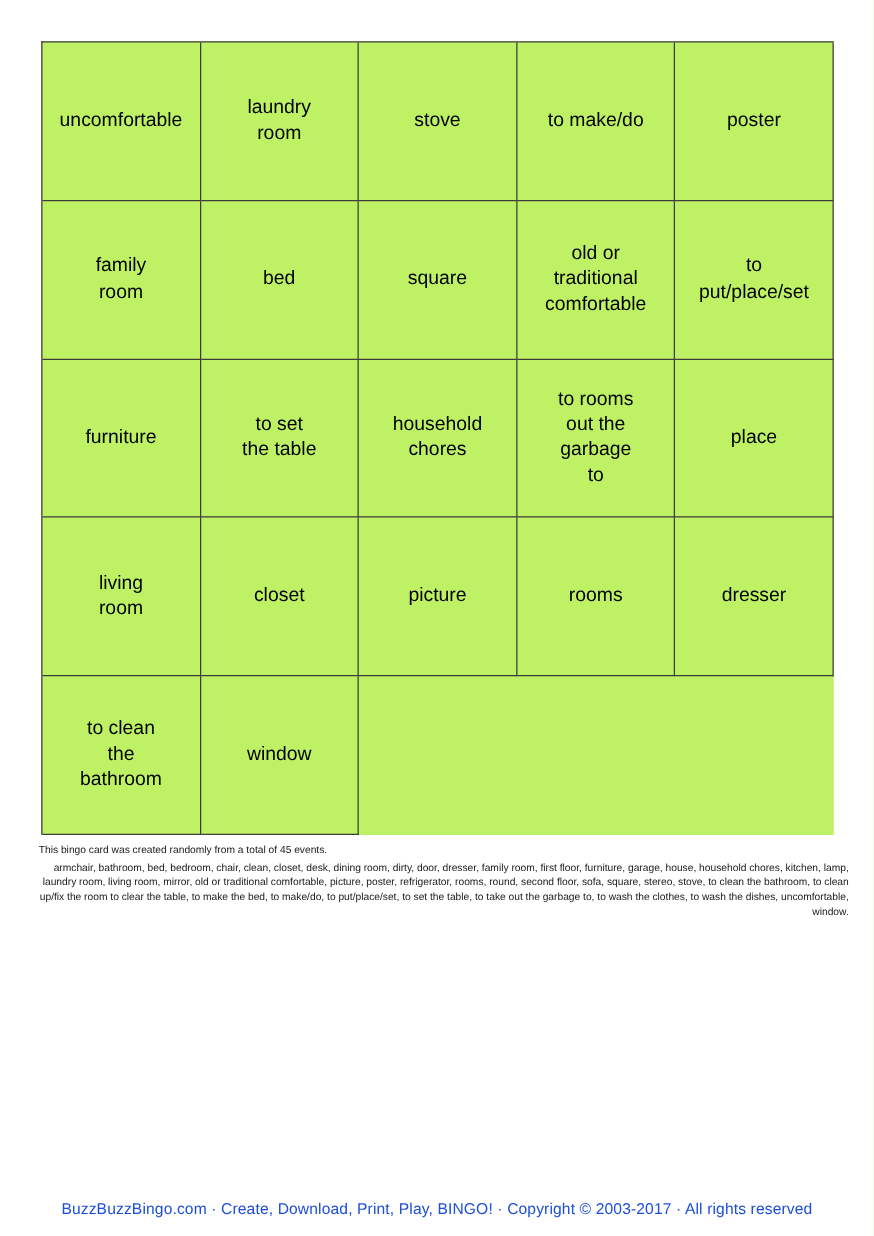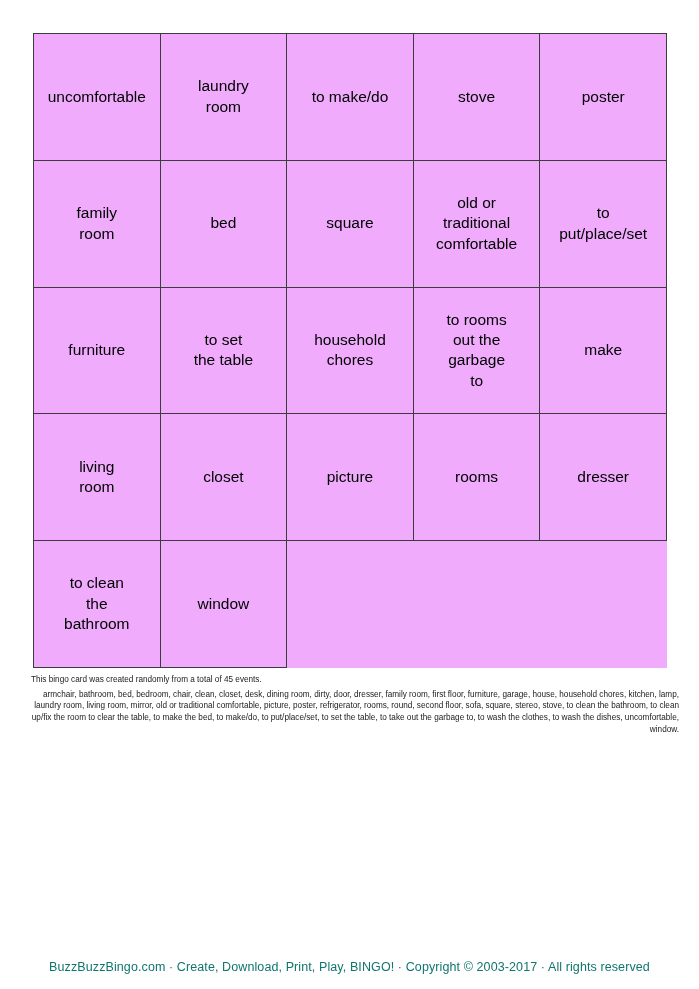--- a/index.html
+++ b/index.html
@@ -30,21 +30,21 @@
     left: 33px;
     top: 33px;
     width: 634px;
     height: 635px;
     box-sizing: border-box;
     border-top: 1px solid #3c3c3c;
     border-left: 1px solid #3c3c3c;
     display: grid;
     grid-template-columns: repeat(5, 1fr);
     grid-template-rows: repeat(5, 1fr);
-    background: #f0abfc;
+    background: #bef264;
   }
 
   .bingo-cell {
     box-sizing: border-box;
     border-right: 1px solid #3c3c3c;
     border-bottom: 1px solid #3c3c3c;
     display: flex;
     align-items: center;
     justify-content: center;
     text-align: center;
@@ -74,35 +74,35 @@
   }
 
   
   .footer {
     position: absolute;
     left: 0;
     top: 960px;
     width: 699px;
     text-align: center;
     font-size: 12.5px;
-    color: #0f766e;
+    color: #1d4ed8;
     letter-spacing: 0.1px;
   }
 </style>
 </head>
 <body>
 
 <div class="page">
 
   <div class="bingo-card">
     <div class="bingo-cell">uncomfortable</div>
     <div class="bingo-cell">laundry
 room</div>
+    <div class="bingo-cell">stove</div>
     <div class="bingo-cell">to make/do</div>
-    <div class="bingo-cell">stove</div>
     <div class="bingo-cell">poster</div>
 
     <div class="bingo-cell">family
 room</div>
     <div class="bingo-cell">bed</div>
     <div class="bingo-cell">square</div>
     <div class="bingo-cell">old or
 traditional
 comfortable</div>
     <div class="bingo-cell">to
@@ -111,21 +111,21 @@
     <div class="bingo-cell">furniture</div>
     <div class="bingo-cell">to set
 the table</div>
     <div class="bingo-cell">household
 chores</div>
 
     <div class="bingo-cell">to rooms
 out the
 garbage
 to</div>
-    <div class="bingo-cell">make</div>
+    <div class="bingo-cell">place</div>
     <div class="bingo-cell">living
 room</div>
     <div class="bingo-cell">closet</div>
 
     <div class="bingo-cell">picture</div>
     <div class="bingo-cell">rooms</div>
     <div class="bingo-cell">dresser</div>
     <div class="bingo-cell">to clean
 the
 bathroom</div>

